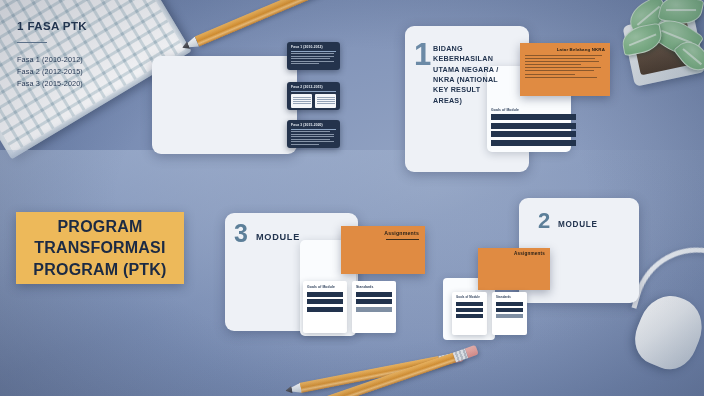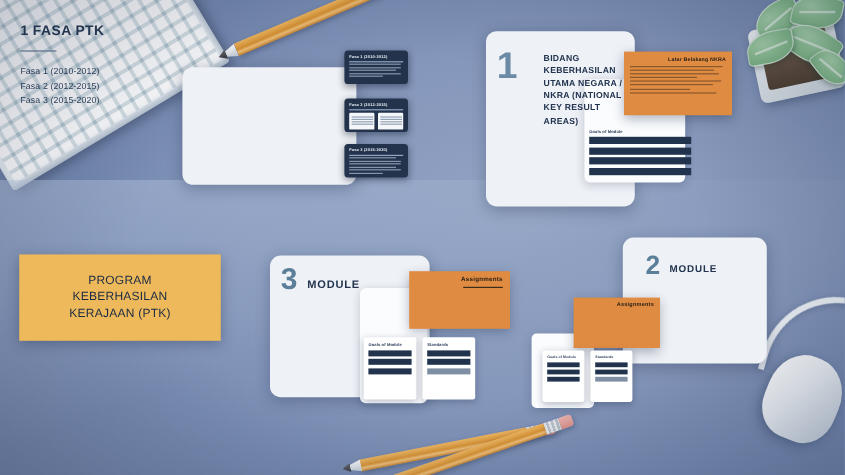--- a/index.html
+++ b/index.html
@@ -138,21 +138,21 @@
 
   
   #title-block {
     position:absolute; left:16px; top:212px; width:168px; height:72px;
     background:#edb95a;
     box-shadow:0 3px 10px rgba(25,38,66,.34);
     display:flex; align-items:center; justify-content:center;
     text-align:center;
   }
   #title-block .t {
-    color:#1b2a44; font-weight:normal; font-size:10px; line-height:1.32;
+    color:#1b2a44; font-weight:bold; font-size:16px; line-height:1.32;
     letter-spacing:.2px;
     text-align:center;
   }
 
   
   #fasa-panel { left:152px; top:56px; width:145px; height:98px; }
   #fasa-title {
     position:absolute; left:17px; top:20px;
     font-size:11.5px; font-weight:bold; color:#22344f; letter-spacing:.4px;
   }
@@ -177,21 +177,21 @@
   #fasa-c2 .whites .fasa-white { flex:1; height:14px; padding-top:1.5px; }
 
   
   #nkra-panel { left:405px; top:26px; width:124px; height:146px; }
   #nkra-num {
     position:absolute; left:414px; top:42px;
     font-size:31px; font-weight:bold; color:#6b8aa6; line-height:.84;
   }
   #nkra-head {
     position:absolute; left:433px; top:44px; width:74px;
-    font-size:7.2px; font-weight:bold; color:#22344f; line-height:1.44; letter-spacing:.25px;margin-left:20px;
+    font-size:7.2px; font-weight:bold; color:#22344f; line-height:1.44; letter-spacing:.25px;
   }
   
   #nkra-sub {
     position:absolute; left:487px; top:66px; width:84px; height:86px;
     background:#fafcfe; border-radius:5px;
     box-shadow:0 2px 8px rgba(25,38,66,.22);
   }
   #nkra-orange { left:520px; top:43px; width:90px; height:53px; padding:4px 5px; }
   #nkra-orange .oh {
     font-size:4.4px; font-weight:bold; color:#2a2117; text-align:right; letter-spacing:.15px;
@@ -300,22 +300,22 @@
 
   <div class="cable"></div>
   <div class="mouse"></div>
 
   <div class="bg-sheen"></div>
   <div class="bg-vig"></div>
 
   <div id="title-block">
     <div>
       <div class="t">PROGRAM</div>
-      <div class="t">KEBERHASILAN</div>
-      <div class="t">KERAJAAN (PTK)</div>
+      <div class="t">TRANSFORMASI</div>
+      <div class="t">PROGRAM (PTK)</div>
     </div>
   </div>
 
   <div class="panel" id="fasa-panel"></div>
   <div id="fasa-title">1 FASA PTK</div>
   <div id="fasa-rule"></div>
   <div id="fasa-list">
     <div>Fasa 1 (2010-2012)</div>
     <div>Fasa 2 (2012-2015)</div>
     <div>Fasa 3 (2015-2020)</div>

